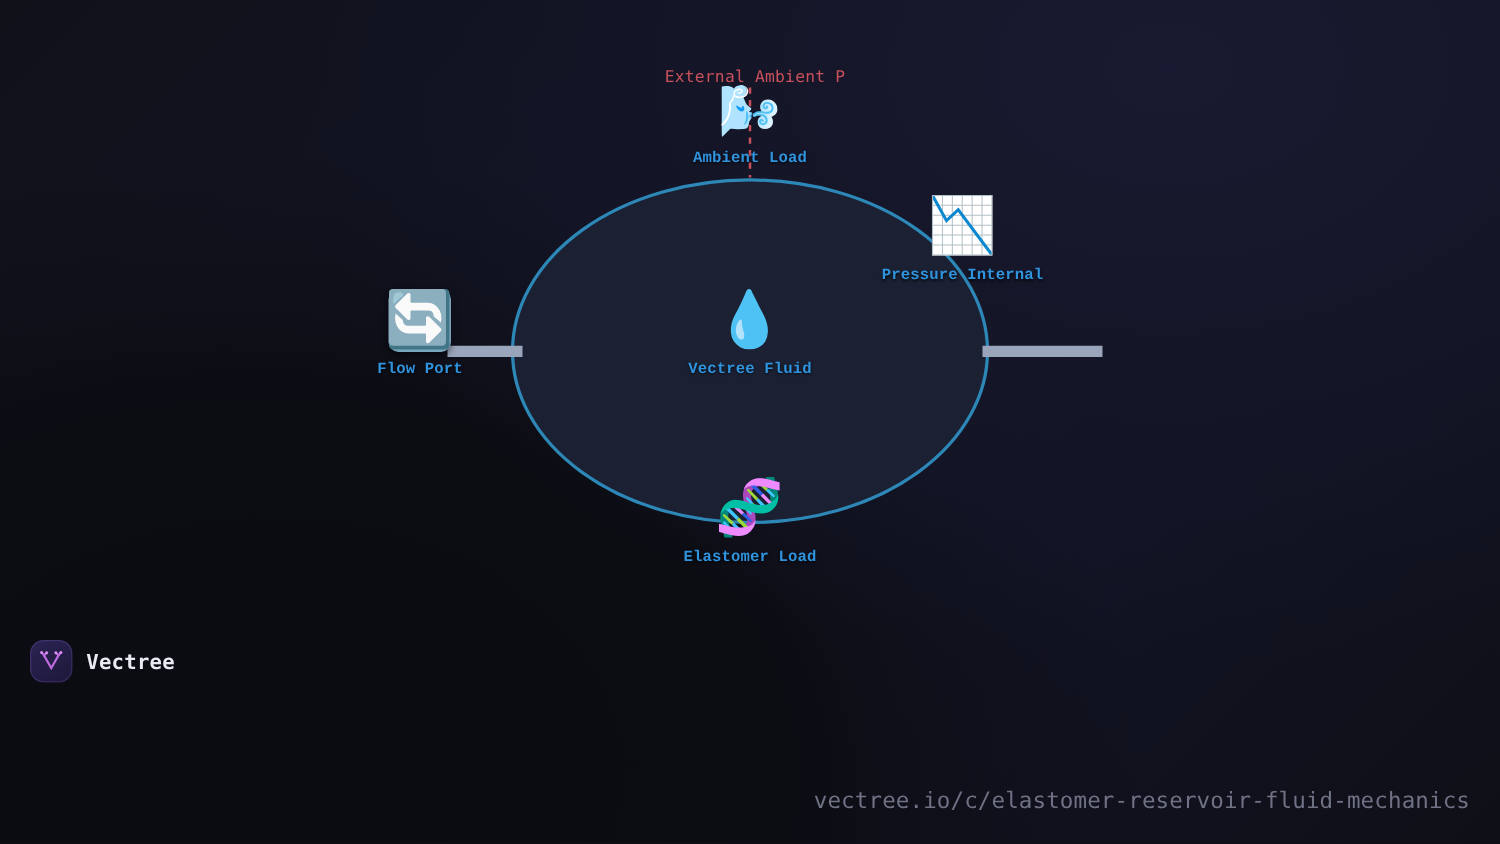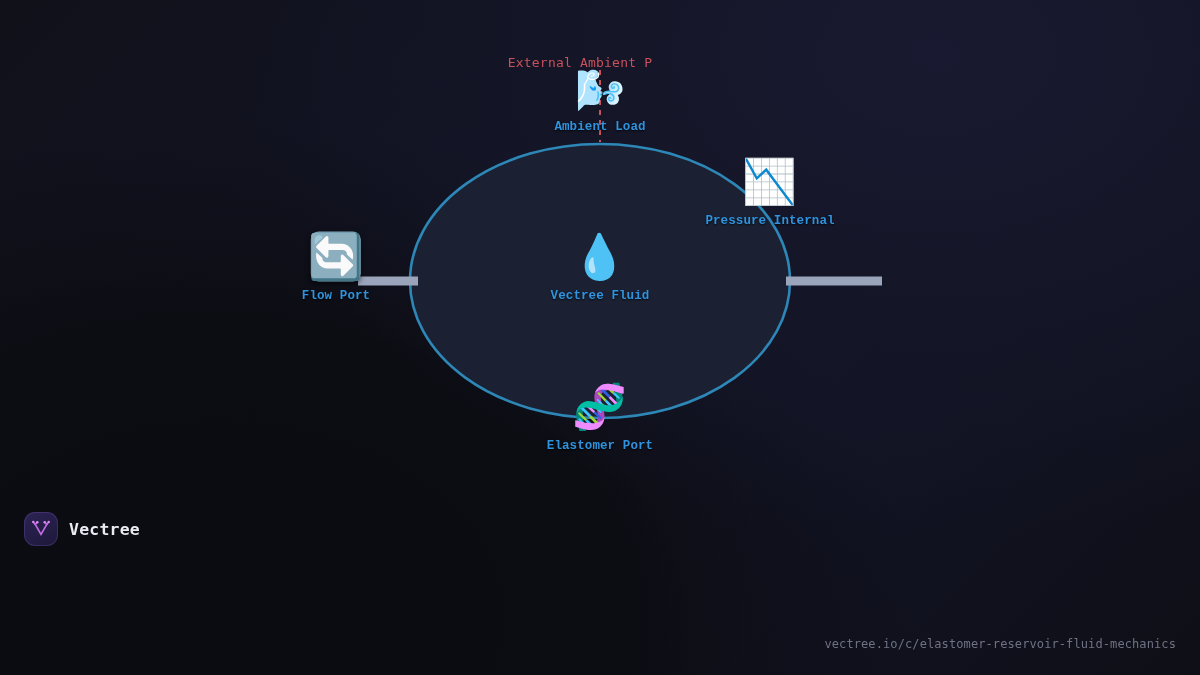--- a/index.html
+++ b/index.html
@@ -110,21 +110,21 @@
     line-height: 1.06;
     color: #f4f5fa;
     letter-spacing: -.2px;
     max-width: 820px;
   }
   #url {
     position: absolute;
     right: 24px;
     bottom: 24px;
     font-family: "DejaVu Sans Mono", monospace;
-    font-size: 12px;
+    font-size: 18px;
     color: #6f7285;
     letter-spacing: .1px;
   }
 </style>
 </head>
 <body>
 
 <div id="stage">
 
   <div id="canvas">
@@ -132,21 +132,21 @@
     <svg class="layer" viewBox="0 0 1200 495" preserveAspectRatio="none">
 
       <ellipse id="el-boundary" cx="600" cy="281" rx="190" ry="137" fill="#1b2133" stroke="#2d87b7" stroke-width="2.6"></ellipse>
 
       <line id="cn-0" x1="358" y1="281" x2="418" y2="281" stroke="#9aa5bb" stroke-width="9"></line>
       <line id="cn-1" x1="786" y1="281" x2="882" y2="281" stroke="#9aa5bb" stroke-width="9"></line>
 
       <line id="dash-0" x1="600" y1="70" x2="600" y2="142" stroke="#c8515c" stroke-width="2" stroke-dasharray="5 5"></line>
     </svg>
 
-    <div class="anno" id="anno-0" style="left: 580px; top: 62px; color: rgb(200, 81, 92);">External Ambient P</div>
+    <div class="anno" id="anno-0" style="left: 604px; top: 62px; color: rgb(200, 81, 92);">External Ambient P</div>
 
     <div class="node" id="node-0" style="left: 600px; top: 100px;">
       <span class="glyph" style="font-size: 40px; width: 46px; height: 46px; display: flex; align-items: center; justify-content: center;">🌬️</span>
       <span class="nlabel" style="color: rgb(47, 147, 221);">Ambient Load</span>
     </div>
 
     <div class="node" id="node-1" style="left: 770px; top: 192px;">
       <span class="glyph" style="font-size: 44px; width: 50px; height: 50px; display: flex; align-items: center; justify-content: center;">📉</span>
       <span class="nlabel" style="color: rgb(47, 147, 221);">Pressure Internal</span>
     </div>
@@ -156,21 +156,21 @@
       <span class="nlabel" style="color: rgb(47, 147, 221);">Flow Port</span>
     </div>
 
     <div class="node" id="node-3" style="left: 600px; top: 267px;">
       <span class="glyph" style="font-size: 44px; width: 50px; height: 50px; display: flex; align-items: center; justify-content: center;">💧</span>
       <span class="nlabel" style="color: rgb(47, 147, 221);">Vectree Fluid</span>
     </div>
 
     <div class="node" id="node-4" style="left: 600px; top: 417px;">
       <span class="glyph" style="font-size: 44px; width: 50px; height: 50px; display: flex; align-items: center; justify-content: center;">🧬</span>
-      <span class="nlabel" style="color: rgb(47, 147, 221);">Elastomer Port</span>
+      <span class="nlabel" style="color: rgb(47, 147, 221);">Elastomer Load</span>
     </div>
 
   </div>
 
   <div id="footer">
 
     <div id="brand">
       <div id="brand-mark">
         <svg width="22" height="22" viewBox="0 0 22 22">
           <g stroke="#c06be0" stroke-width="1.7" fill="none" stroke-linecap="round">

